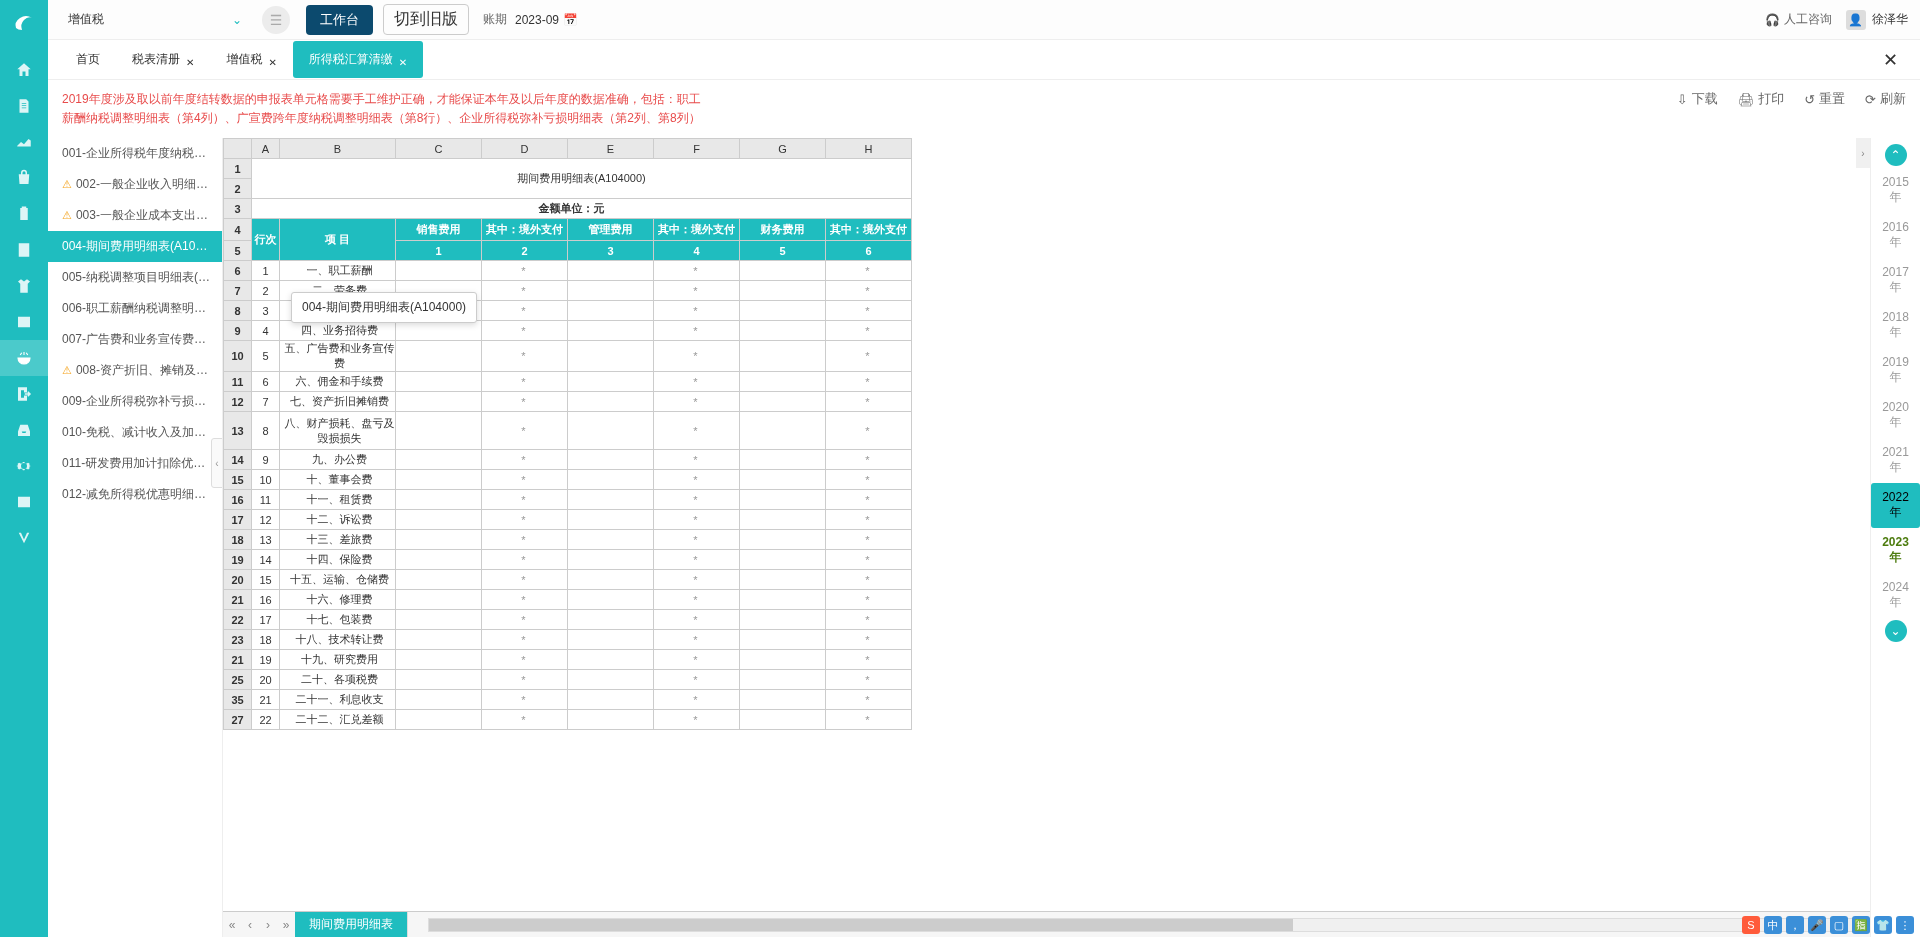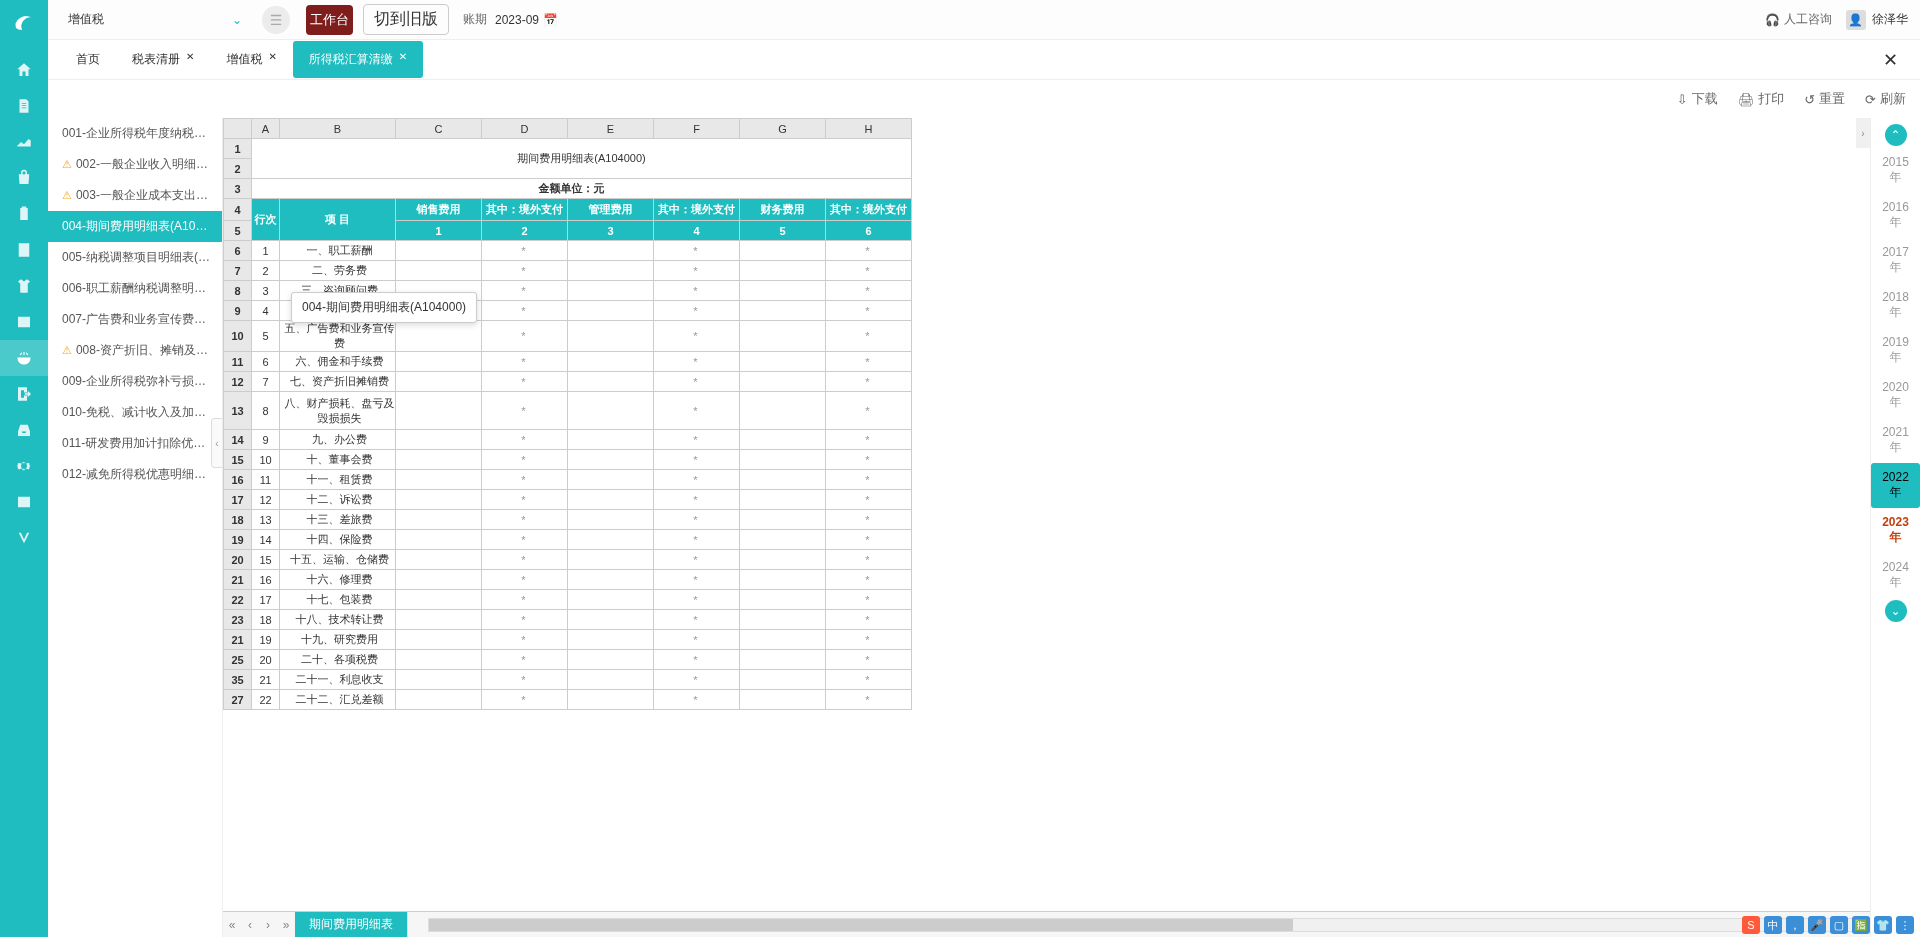--- a/index.html
+++ b/index.html
@@ -12,32 +12,32 @@
     .left-nav .nav-item { width: 48px; height: 36px; display: flex; align-items: center; justify-content: center; cursor: pointer; }
     .left-nav .nav-item svg { fill: rgba(255,255,255,0.85); width: 18px; height: 18px; }
     .left-nav .nav-item.active { background: rgba(255,255,255,0.2); }
     
     .main { flex: 1; display: flex; flex-direction: column; background: white; }
     
     .topbar { height: 40px; display: flex; align-items: center; padding: 0 12px; background: #fdfdfd; border-bottom: 1px solid #eee; }
     .dropdown-main { width: 190px; display: flex; align-items: center; justify-content: space-between; padding: 4px 8px; cursor: pointer; }
     .dropdown-main .chev { color: #1fbdbf; }
     .topbar .icon-btn-round { width: 28px; height: 28px; border-radius: 50%; background: #ececec; display: flex; align-items: center; justify-content: center; margin-left: 12px; cursor: pointer; color: #aaa; font-size: 14px; }
-    .btn-primary { background: #7f1d1d; color: white; padding: 6px 4px; border-radius: 4px; margin-left: 16px; cursor: pointer; font-size: 13px; }
+    .btn-primary { background: #0c4a6e; color: white; padding: 6px 14px; border-radius: 4px; margin-left: 16px; cursor: pointer; font-size: 13px; }
     .btn-outline { border: 1px solid #ccc; padding: 4px 10px; border-radius: 4px; margin-left: 10px; cursor: pointer; font-size: 16px; }
     .period-label { margin-left: 14px; color: #666; }
     .period-value { margin-left: 8px; cursor: pointer; }
     .cal-icon { margin-left: 4px; color: #1fbdbf; cursor: pointer; }
     .topbar-right { margin-left: auto; display: flex; align-items: center; gap: 14px; }
     .support { display: flex; align-items: center; gap: 4px; color: #666; cursor: pointer; }
     .user { display: flex; align-items: center; gap: 6px; }
     .avatar { width: 20px; height: 20px; background: #ddd; border-radius: 3px; display: inline-flex; align-items: center; justify-content: center; color: #999; }
     
     .tabs-row { height: 40px; display: flex; align-items: center; padding: 0 12px; border-bottom: 1px solid #eee; }
-    .tab { padding: 10px 16px; cursor: pointer; display: flex; align-items: flex-start; gap: 6px; }
+    .tab { padding: 10px 16px; cursor: pointer; display: flex; align-items: flex-end; gap: 6px; }
     .tab.active { background: #1fbdbf; color: white; border-radius: 3px; }
     .tab .close { font-size: 10px; }
     .tabs-row .spacer { flex: 1; }
     .tabs-row .close-all { font-size: 18px; cursor: pointer; padding: 4px 10px; }
     
     .content { flex: 1; display: flex; flex-direction: column; position: relative; overflow: hidden; }
     
     .warning-row { display: flex; padding: 10px 14px; }
     .warning-text { color: #e84b4b; font-size: 12px; line-height: 1.6; max-width: 650px; }
     .actions-right { margin-left: auto; display: flex; gap: 20px; align-items: flex-start; }
@@ -75,21 +75,21 @@
     .hscroll { flex: 1; margin-left: 20px; }
     .hscroll-track { height: 14px; background: #f0f0f0; position: relative; border: 1px solid #ddd; }
     .hscroll-thumb { position: absolute; height: 100%; background: #ccc; }
     
     .expand-handle { position: absolute; right: 0; top: 0; width: 14px; height: 30px; background: #f0f0f0; display: flex; align-items: center; justify-content: center; cursor: pointer; color: #888; font-size: 10px; }
     
     .year-rail { width: 50px; background: #fff; display: flex; flex-direction: column; align-items: center; padding-top: 6px; gap: 2px; border-left: 1px solid #eee; }
     .year-btn-circle { width: 22px; height: 22px; background: #1fbdbf; color: white; border-radius: 50%; display: flex; align-items: center; justify-content: center; cursor: pointer; font-size: 12px; }
     .year-item { padding: 7px 6px; cursor: pointer; font-size: 12px; color: #999; width: 100%; text-align: center; }
     .year-item.active { background: #1fbdbf; color: #000000; border-radius: 3px; }
-    .year-item.current { color: #c2410c; font-weight: bold; }
+    .year-item.current { color: #4d7c0f; font-weight: bold; }
     
     .ime-bar { position: fixed; bottom: 3px; right: 6px; display: flex; gap: 4px; align-items: center; }
     .ime-item { width: 18px; height: 18px; background: #ff5b3a; color: white; border-radius: 3px; display: flex; align-items: center; justify-content: center; font-size: 11px; cursor: pointer; }
     .ime-item.blue { background: #3b8fd8; }
   </style>
 </head>
 <body>
 
 <div class="app">
   <div class="left-nav">
@@ -208,20 +208,21 @@
             <span>所得税汇算清缴</span>
             <span class="close">✕</span>
           </div>
         </div>
       <div class="spacer"></div>
       <div class="close-all">✕</div>
     </div>
 
     <div class="content">
       <div class="warning-row">
+        <div class="warning-text">2019年度涉及取以前年度结转数据的申报表单元格需要手工维护正确，才能保证本年及以后年度的数据准确，包括：职工薪酬纳税调整明细表（第4列）、广宣费跨年度纳税调整明细表（第8行）、企业所得税弥补亏损明细表（第2列、第8列）</div>
         <div class="actions-right">
           <div class="action-link">⇩ <span>下载</span></div>
           <div class="action-link">🖨 <span>打印</span></div>
           <div class="action-link">↺ <span>重置</span></div>
           <div class="action-link">⟳ <span>刷新</span></div>
         </div>
       </div>
 
       <div class="work-area">
         <div class="form-list">

